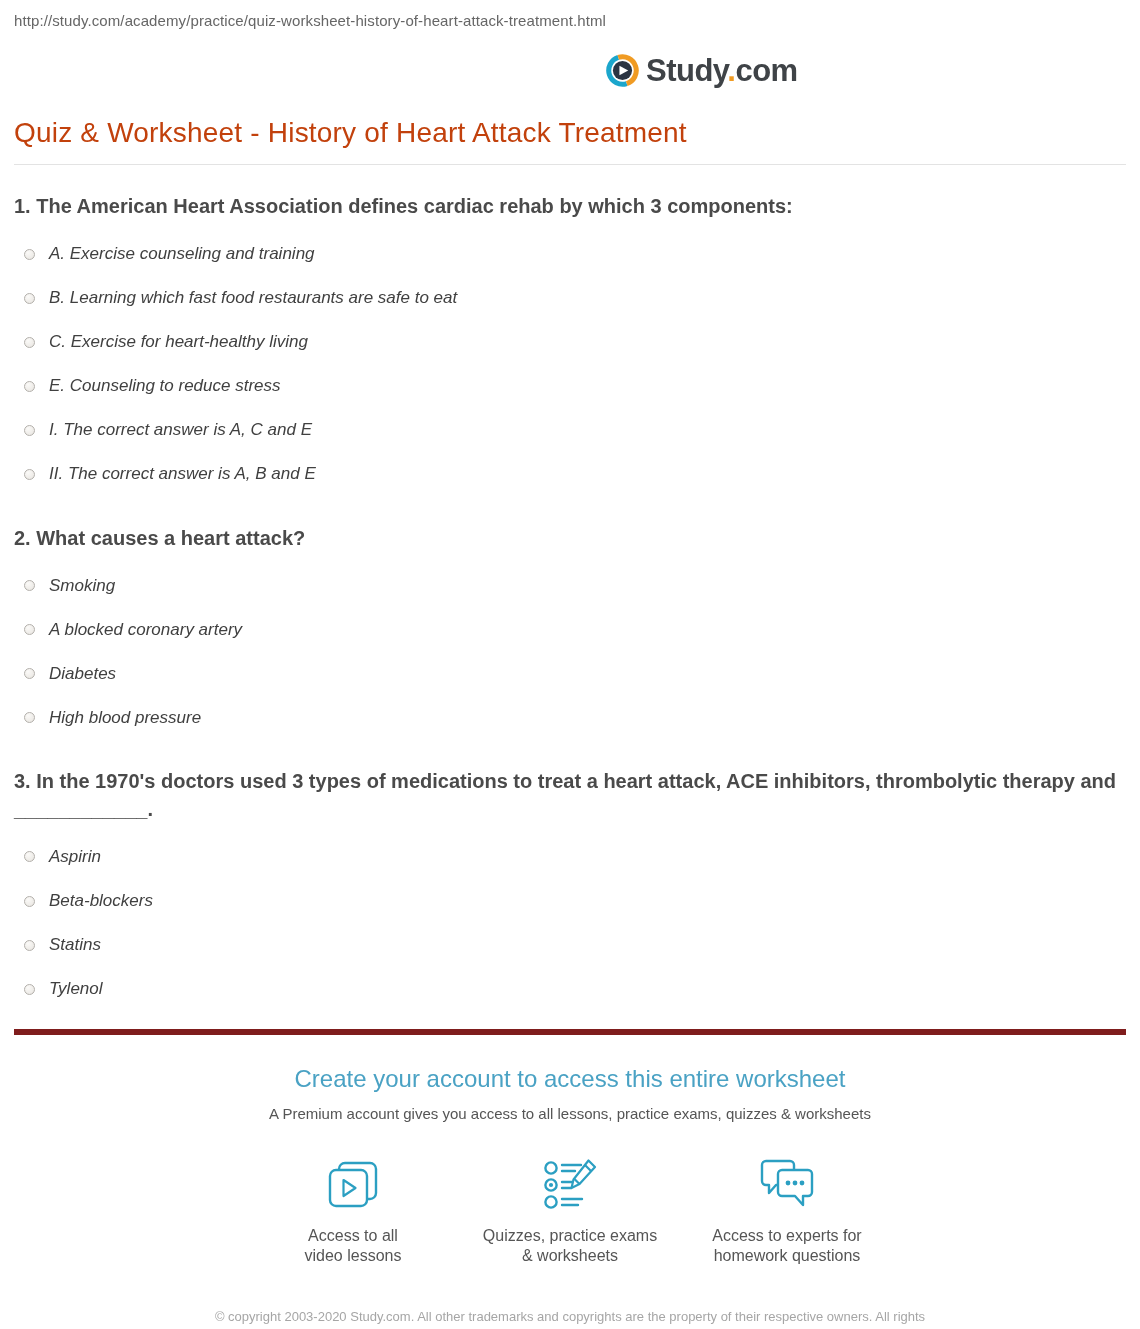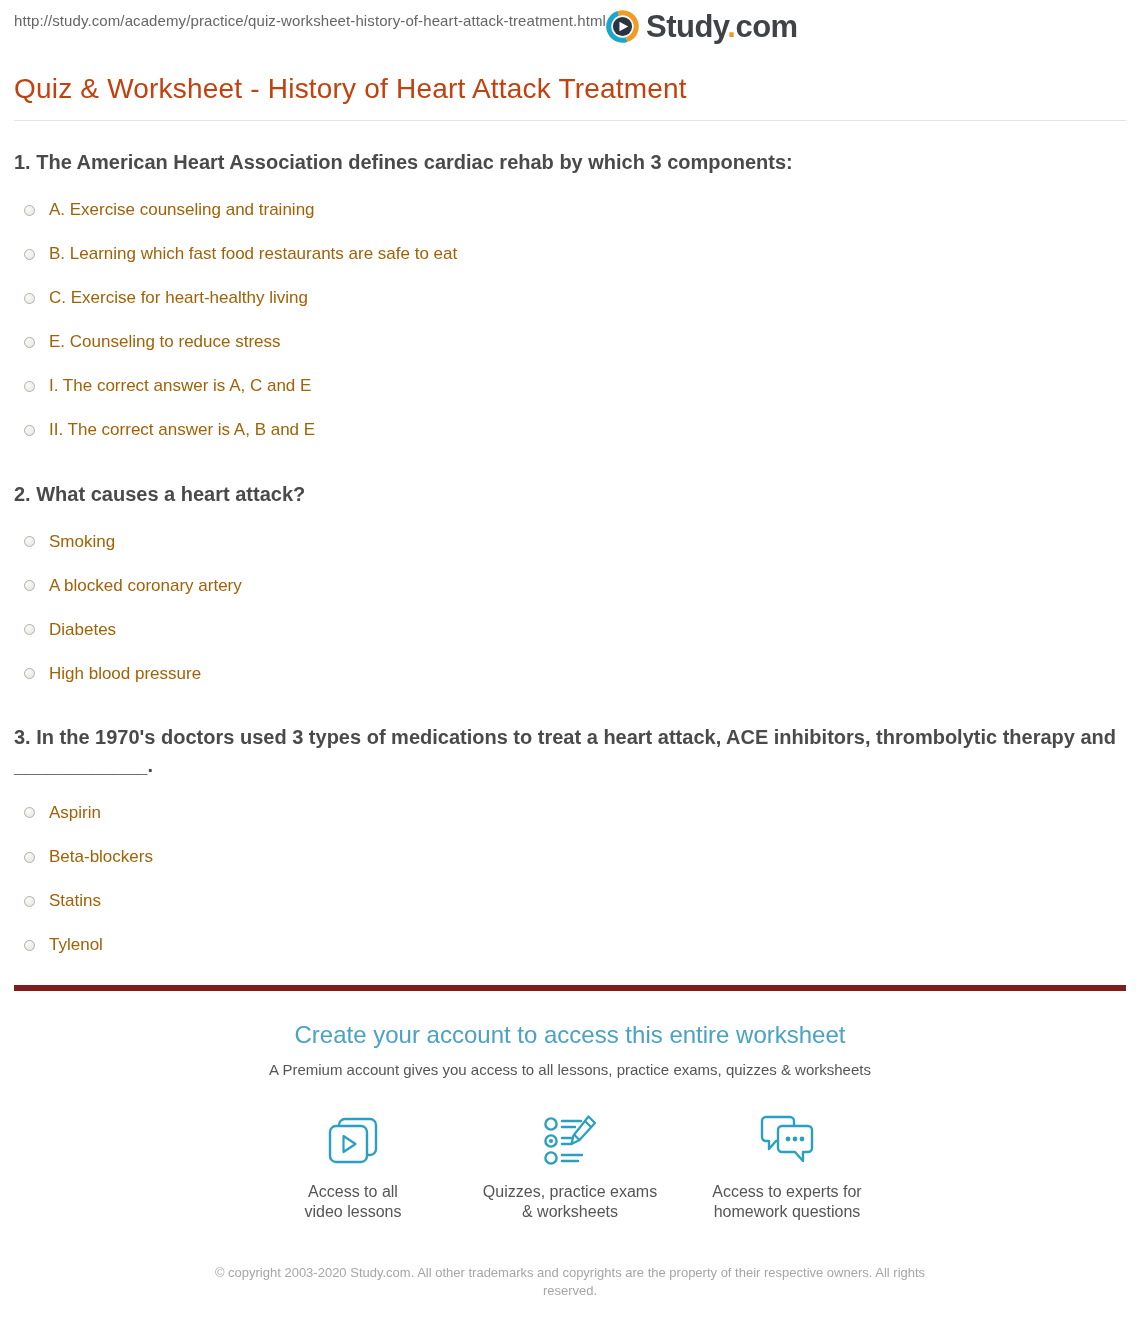--- a/index.html
+++ b/index.html
@@ -25,20 +25,21 @@
     color: #666666;
     padding-top: 2px;
     letter-spacing: 0.1px;
   }
   .logo {
     display: flex;
     align-items: center;
     gap: 7px;
     cursor: pointer;
     margin-right: 8px;
+    margin-top: 44px;
   }
   .logo-text {
     font-size: 31px;
     font-weight: bold;
     color: #3f4347;
     letter-spacing: -0.5px;
     line-height: 1;
   }
   .logo-dot { color: #f09b23; }
 
@@ -73,22 +74,23 @@
     width: 11px;
     height: 11px;
     border-radius: 50%;
     border: 1px solid #b3b0ab;
     background: radial-gradient(circle at 35% 30%, #fbfaf8, #e7e4df);
     margin-right: 14px;
     flex-shrink: 0;
   }
   .opt-label {
     font-size: 17px;
-    color: #a16207;
+    color: #404040;
     line-height: 1.3;
+    font-style: italic;
   }
 
   
   .cta {
     margin-top: 18px;
     border-top: 6px solid #7f1d1d;
     padding-top: 30px;
     text-align: center;
   }
   .cta-heading {

